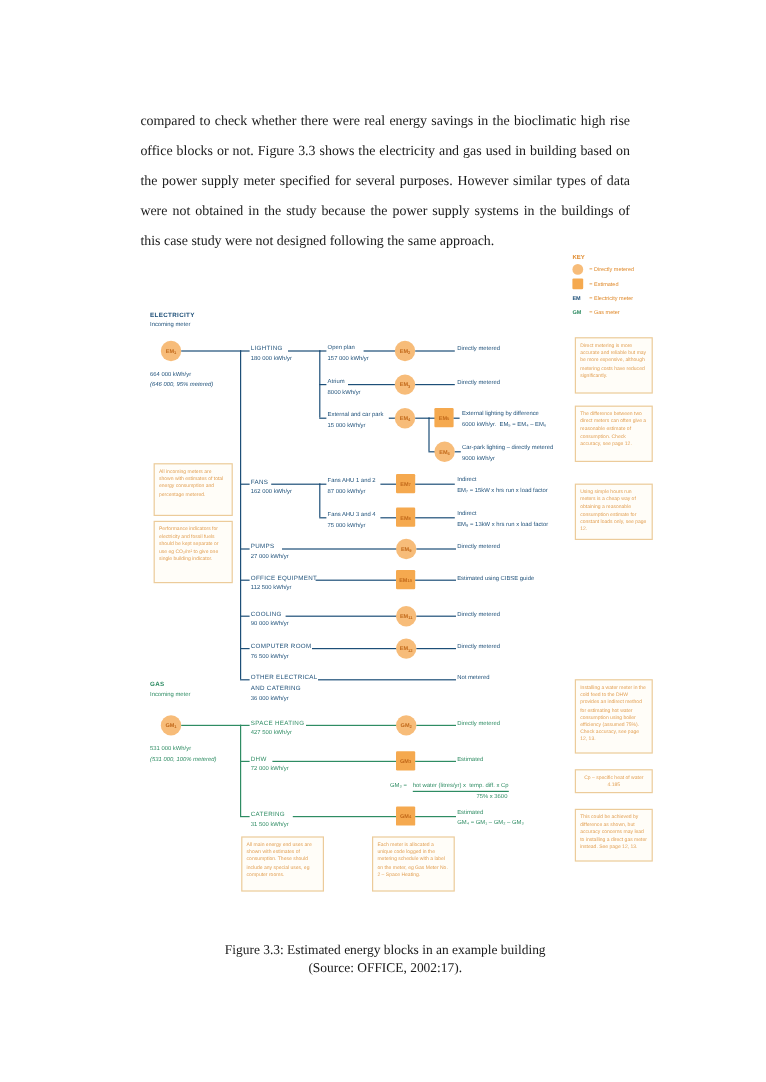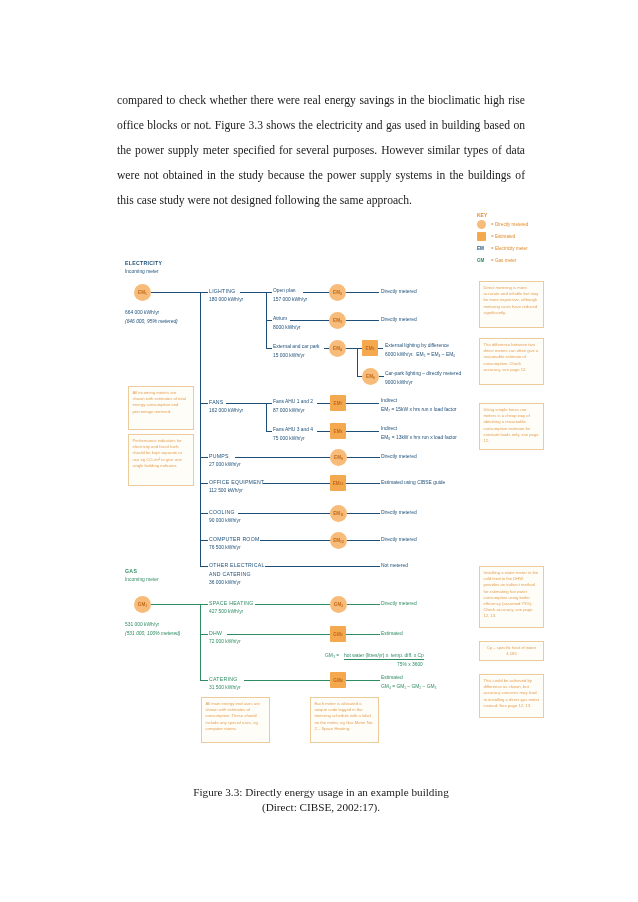--- a/index.html
+++ b/index.html
@@ -317,17 +317,17 @@
     <div class="note" style="left:479px;top:366px;width:65px;height:62px;">Installing a water meter in the cold feed to the DHW provides an indirect method for estimating hot water consumption using boiler efficiency (assumed 75%). Check accuracy, see page 12, 13.</div>
     <div class="note center" style="left:479px;top:441px;width:65px;height:20px;">Cp – specific heat of water 4.185</div>
     <div class="note" style="left:479px;top:474px;width:65px;height:44px;">This could be achieved by difference as shown, but accuracy concerns may lead to installing a direct gas meter instead. See page 12, 13.</div>
 
     <div class="note" style="left:201px;top:497px;width:69px;height:46px;">All main energy end uses are shown with estimates of consumption. These should include any special uses, eg computer rooms.</div>
     <div class="note" style="left:310px;top:497px;width:69px;height:46px;">Each meter is allocated a unique code logged in the metering schedule with a label on the meter, eg Gas Meter No. 2 – Space Heating.</div>
 
   </div>
 
   <div class="caption">
-    <div>Figure 3.3: Directly energy usage in an example building</div>
-    <div>(Direct: CIBSE, 2002:17).</div>
+    <div>Figure 3.3: Estimated energy blocks in an example building</div>
+    <div>(Source: OFFICE, 2002:17).</div>
   </div>
 
 </div>
 
 </body></html>

